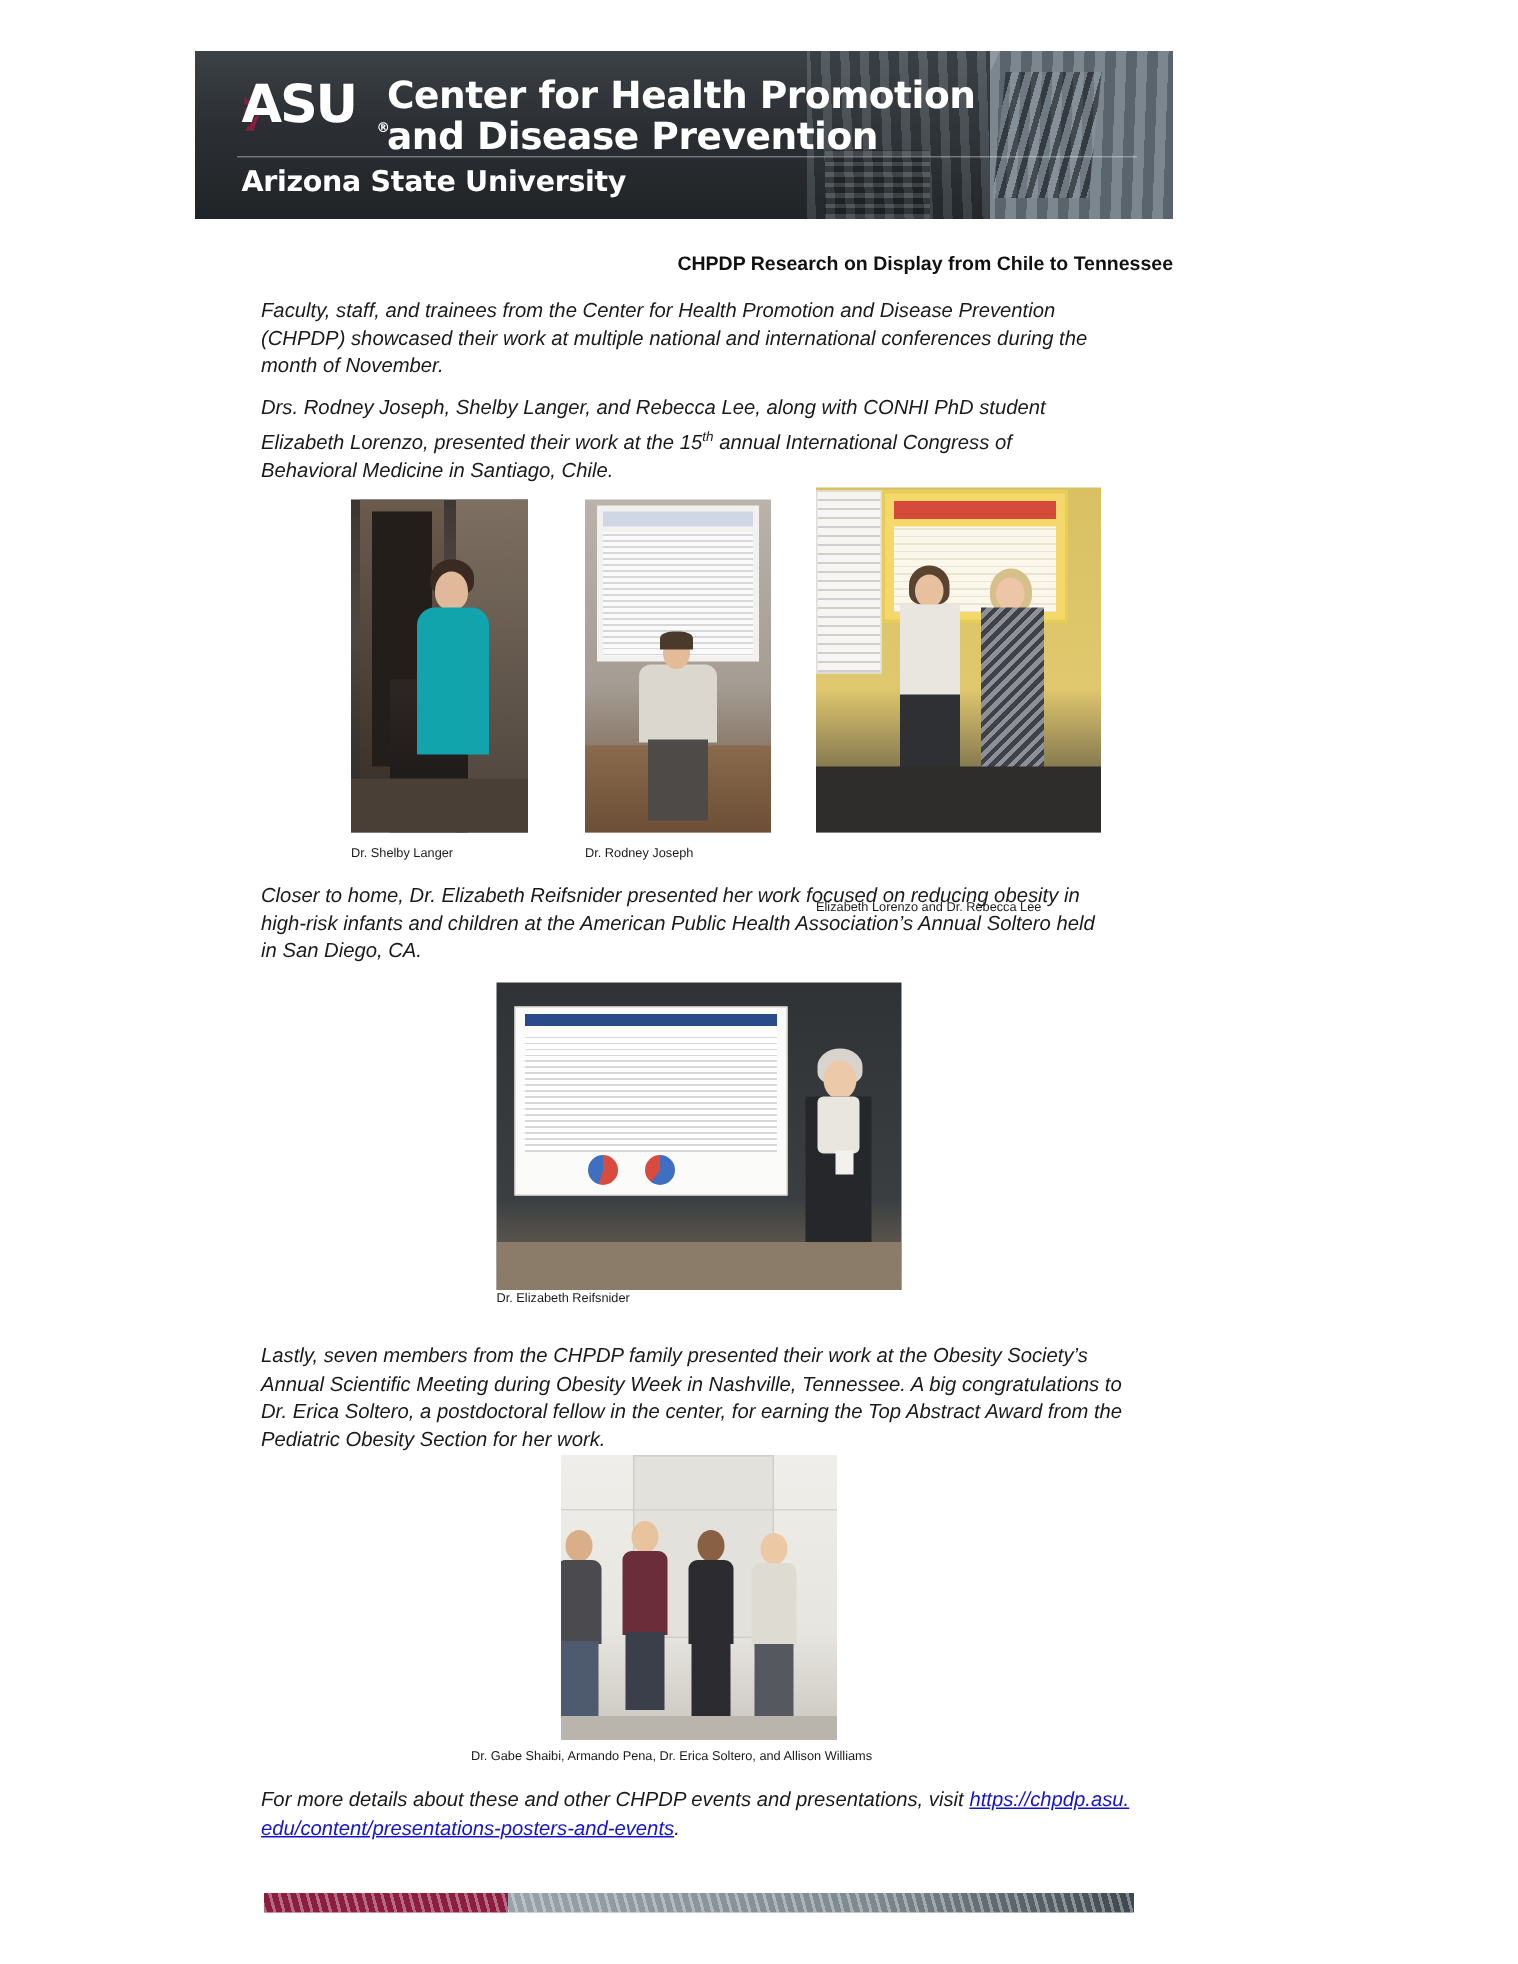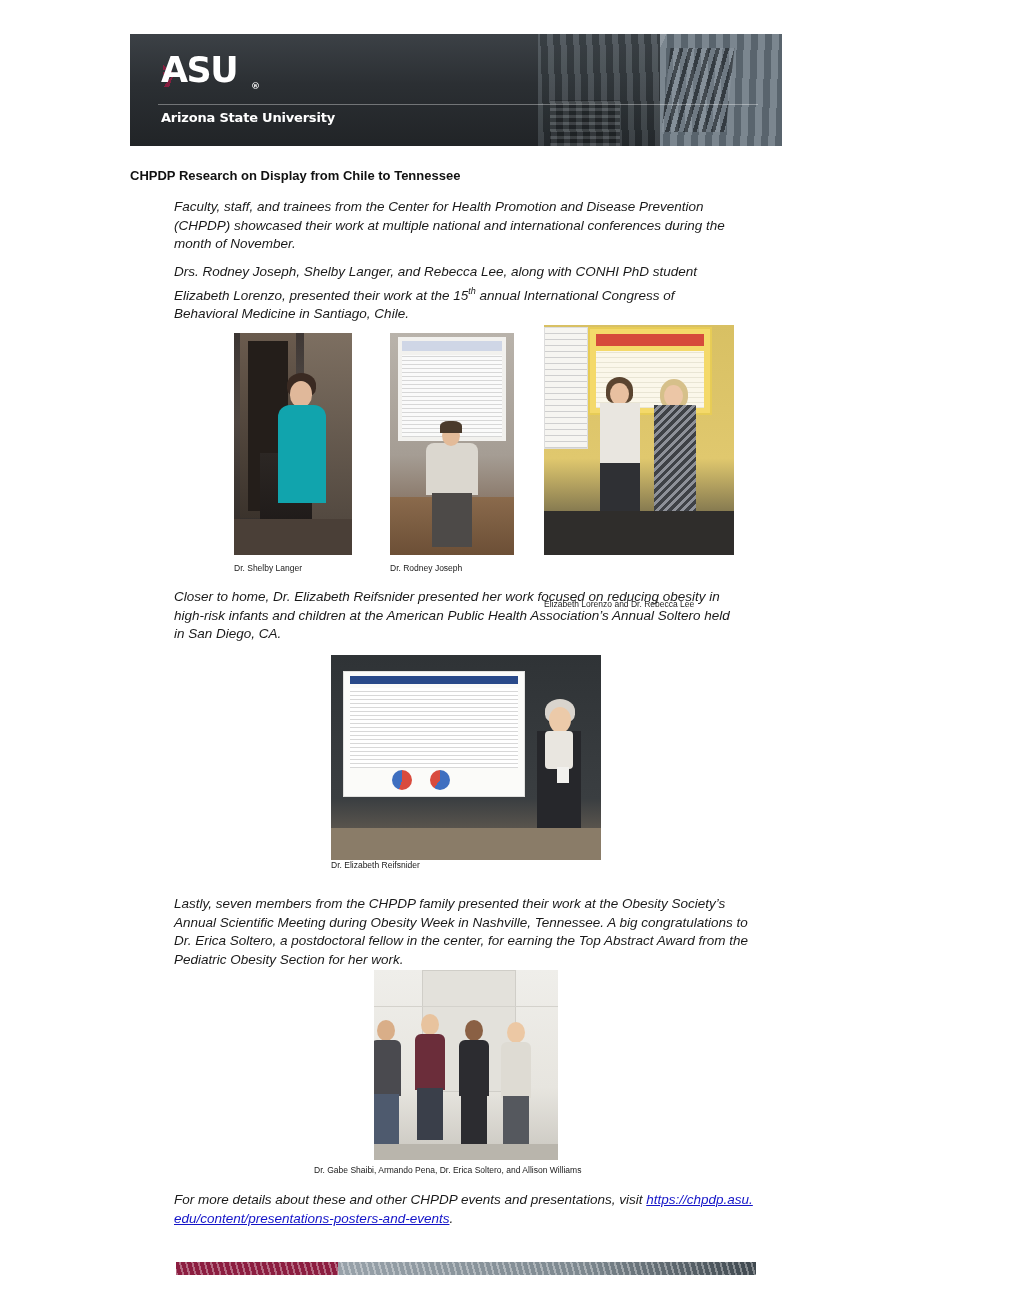--- a/index.html
+++ b/index.html
@@ -123,39 +123,39 @@
     letter-spacing: -0.3px;
     width: 420px;
   }
   .banner-sub {
     position: absolute;
     left: 31px;
     top: 76px;
     color: #ffffff;
     font-family: "DejaVu Sans", sans-serif;
     font-weight: bold;
-    font-size: 13px;
+    font-size: 19px;
     letter-spacing: -0.2px;
   }
   .banner-rule {
     position: absolute;
     left: 28px;
     top: 70px;
     width: 600px;
     height: 1px;
     background: rgba(255,255,255,0.35);
   }
 
   
   .headline {
     position: absolute;
     left: 130px;
     top: 168px;
     width: 652px;
-    text-align: left;
+    text-align: right;
     font-size: 13px;
     font-weight: bold;
     color: #111;
   }
   .para {
     position: absolute;
     font-size: 13.5px;
     line-height: 18.5px;
     color: #1a1a1a;
     width: 563px;
@@ -311,20 +311,24 @@
   <div class="banner">
     <div class="banner-photo2"></div>
     <div class="banner-photo"></div>
 
     <div class="asu-logo">
       <span class="spark"></span>
       <span class="asu-word">ASU</span>
       <span class="asu-reg">®</span>
     </div>
 
+    <div class="banner-title">
+      <div>Center for Health Promotion</div>
+      <div>and Disease Prevention</div>
+    </div>
 
     <div class="banner-rule"></div>
     <div class="banner-sub">Arizona State University</div>
   </div>
 
   <div class="headline">CHPDP Research on Display from Chile to Tennessee</div>
 
   <div class="para" id="para1">Faculty, staff, and trainees from the Center for Health Promotion and Disease Prevention (CHPDP) showcased their work at multiple national and international conferences during the month of November.</div>
 
   <div class="para" id="para2">

